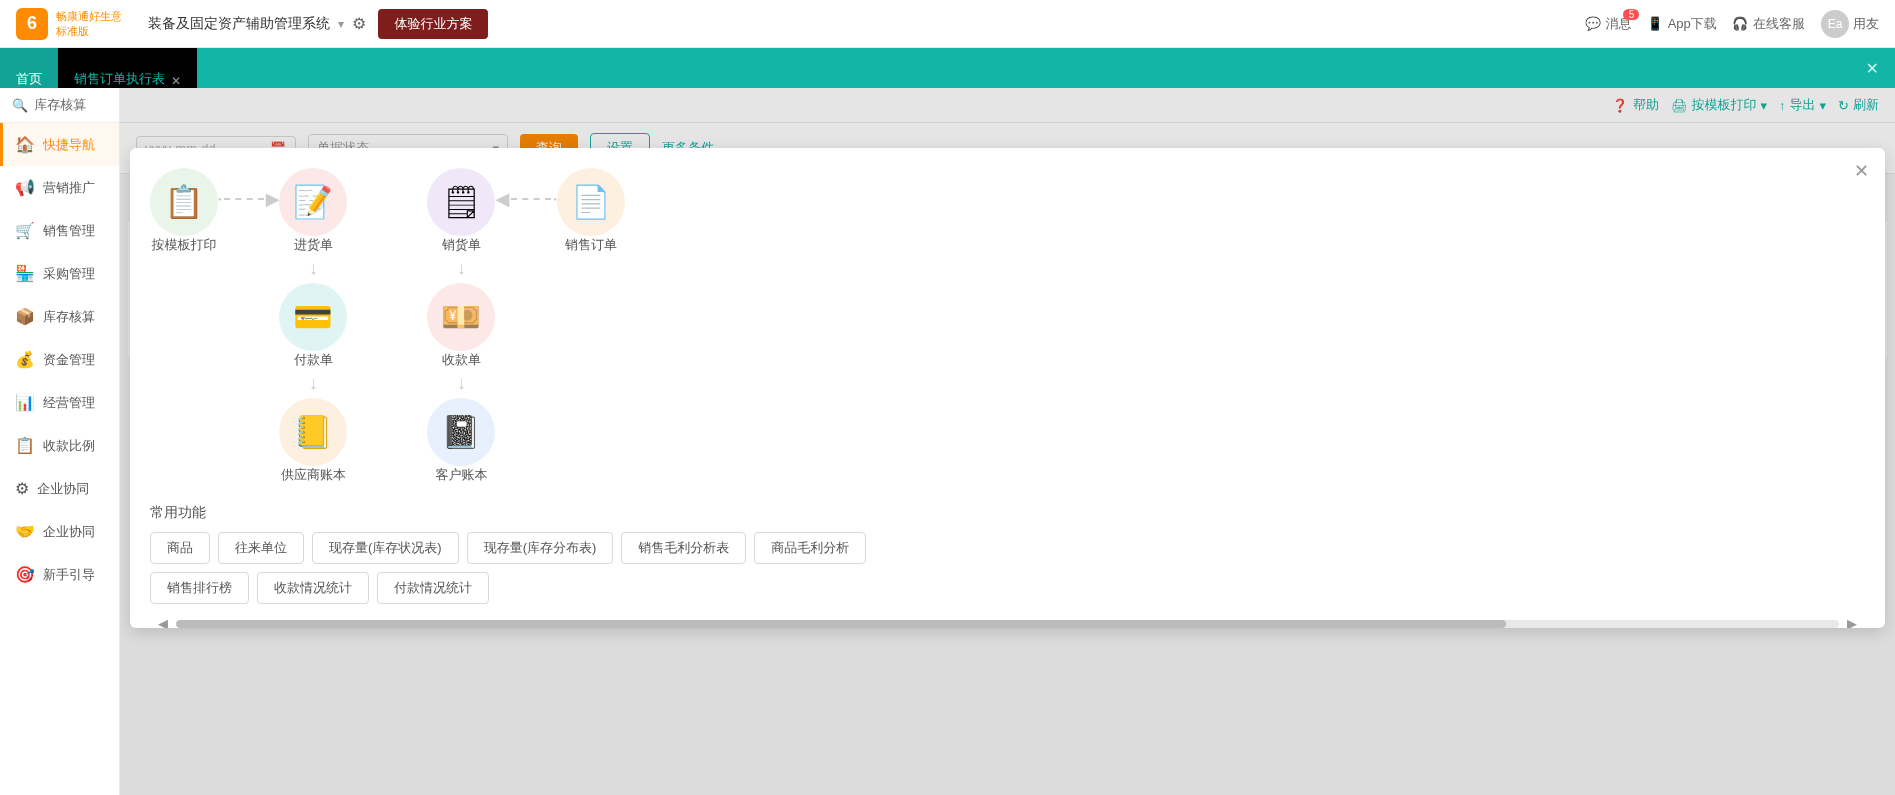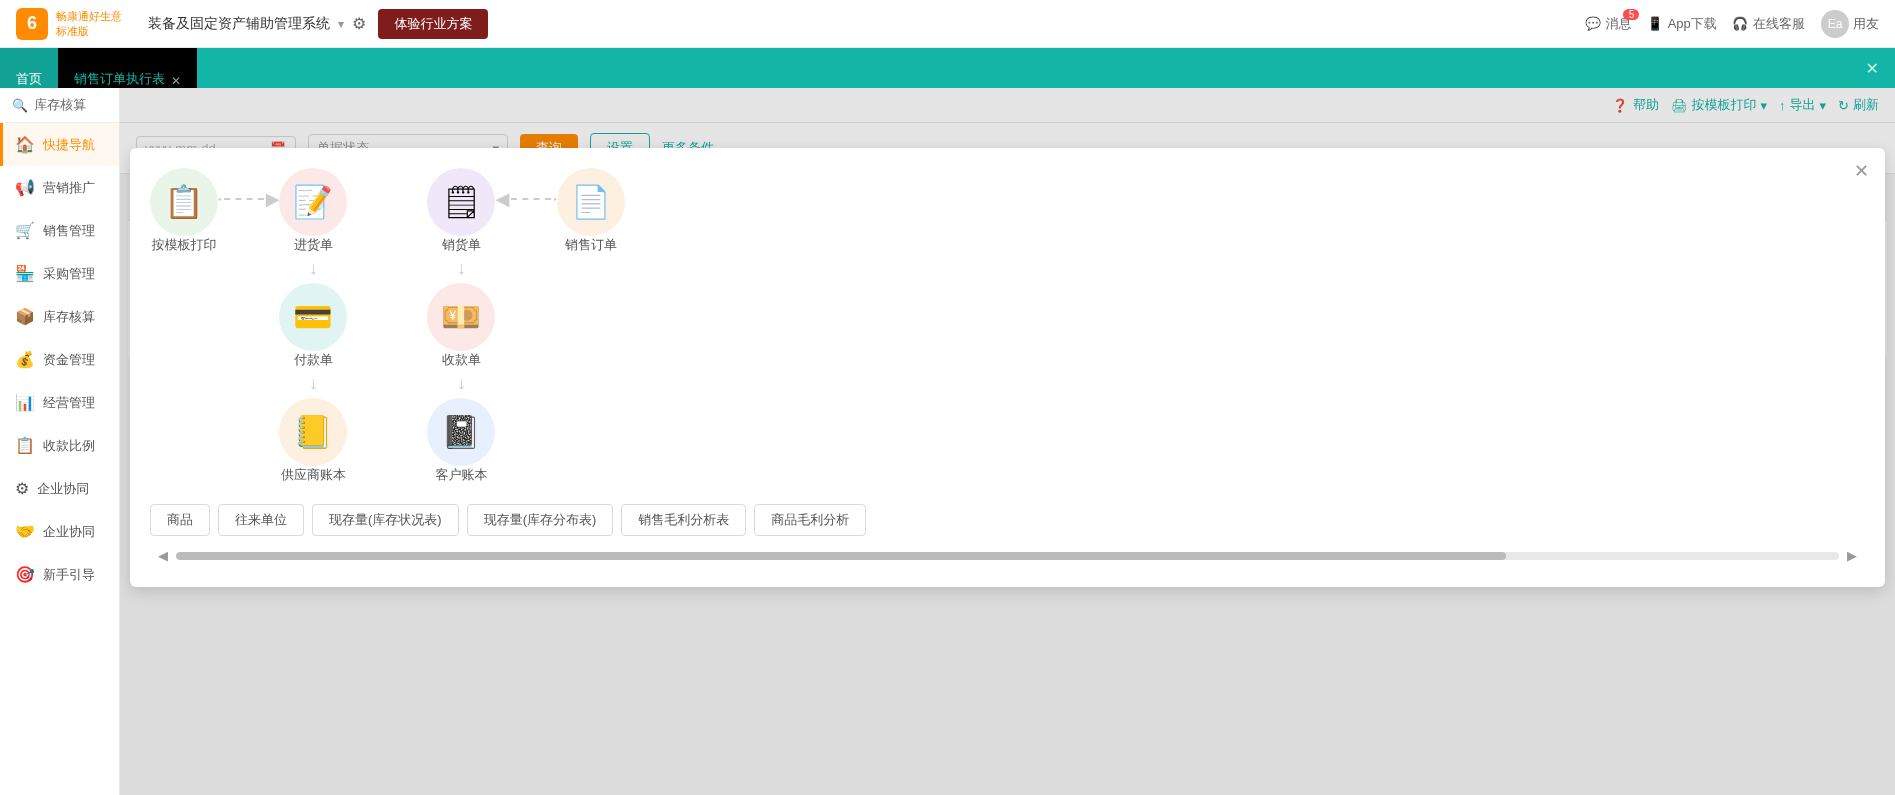--- a/index.html
+++ b/index.html
@@ -607,28 +607,34 @@
           <span style="font-size:6px;">●</span>
         </div>
 
         <div style="display:flex; flex-direction:column; align-items:center;">
           <div class="flow-circle orange" style="font-size:32px;">📄</div>
           <div class="flow-label">销售订单</div>
         </div>
       </div>
 
       <div class="common-section">
+        <div class="common-title">常用功能</div>
         <div class="common-buttons">
           <button class="common-btn">商品</button>
           <button class="common-btn">往来单位</button>
           <button class="common-btn">现存量(库存状况表)</button>
           <button class="common-btn">现存量(库存分布表)</button>
           <button class="common-btn">销售毛利分析表</button>
           <button class="common-btn">商品毛利分析</button>
         </div>
+        <div class="common-buttons">
+          <button class="common-btn">销售排行榜</button>
+          <button class="common-btn">收款情况统计</button>
+          <button class="common-btn">付款情况统计</button>
+        </div>
       </div>
 
       <div class="bottom-scrollbar">
         <span style="color:#999;">◀</span>
         <div class="scrollbar-track">
           <div class="scrollbar-thumb"></div>
         </div>
         <span style="color:#999;">▶</span>
       </div>
     </div>

